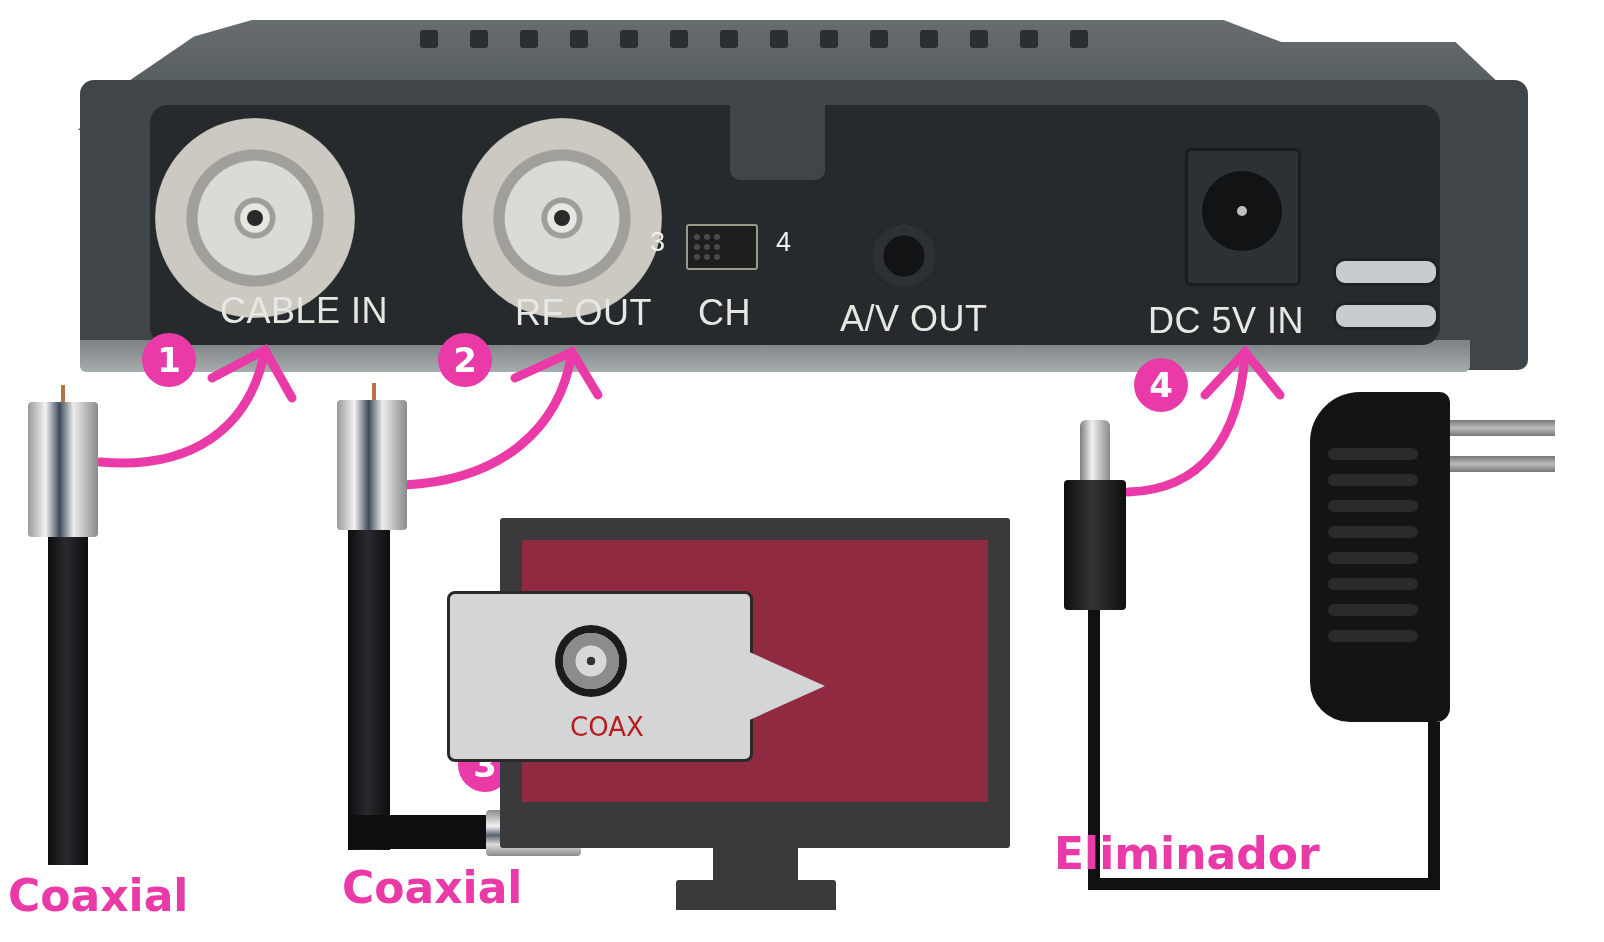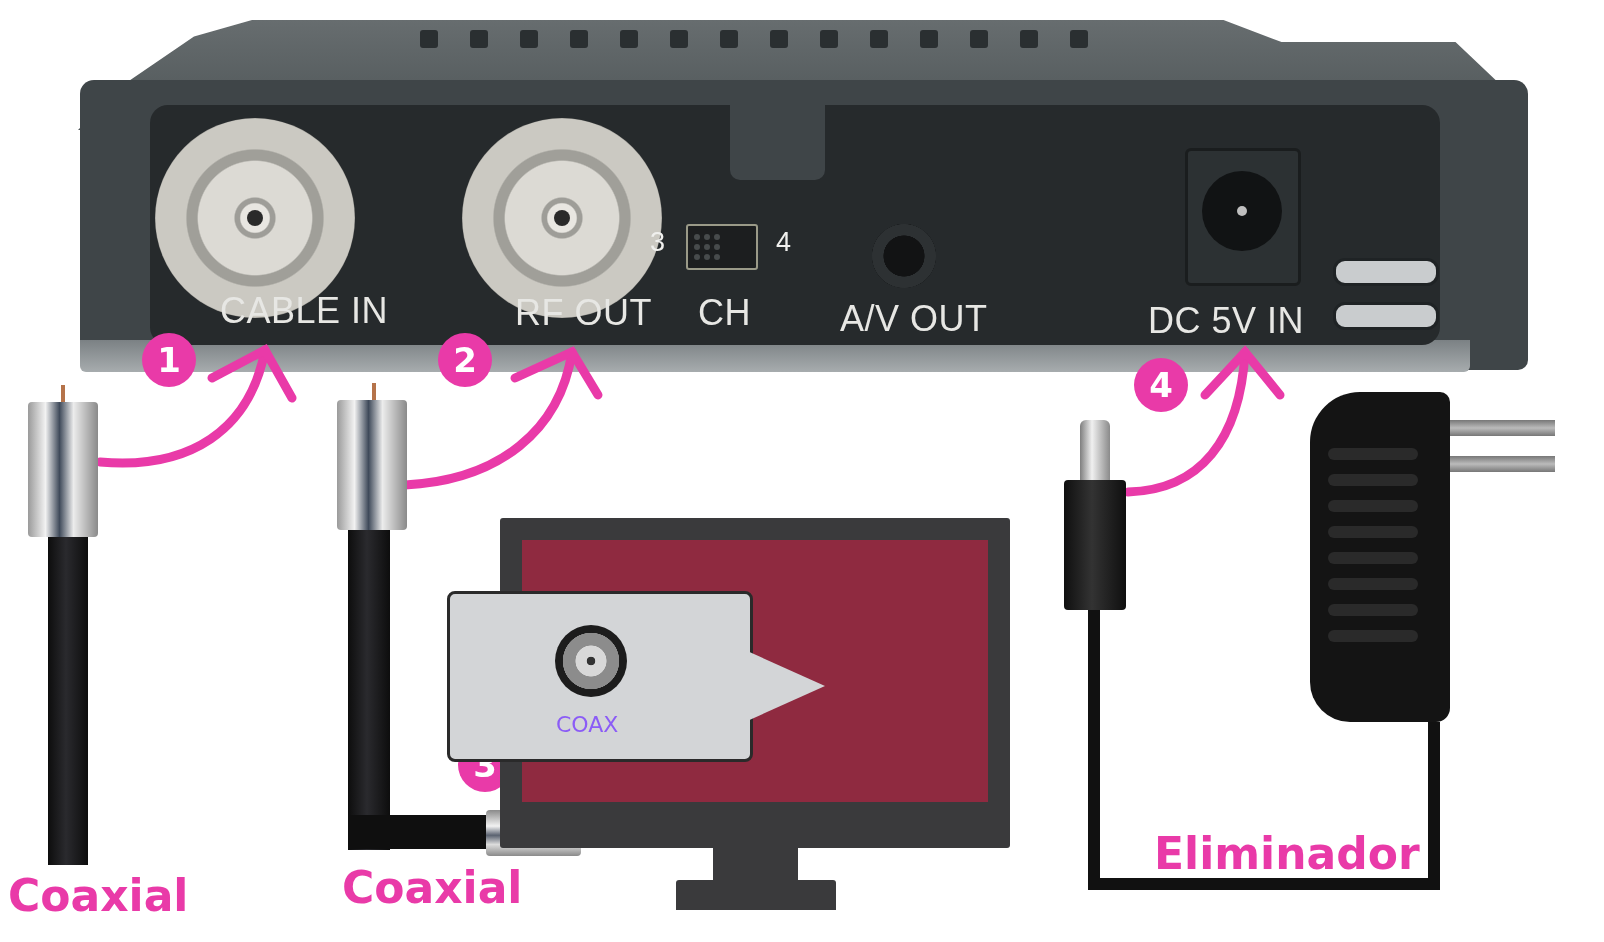--- a/index.html
+++ b/index.html
@@ -36,21 +36,21 @@
     .plug-pin { width: 4px; background: #b5734a; }
 
     
     .tv-frame { left: 500px; top: 518px; width: 510px; height: 330px; background: #3a3a3c; border-radius: 3px; }
     .tv-screen { left: 522px; top: 540px; width: 466px; height: 262px; background: #8f2a40; }
     .tv-neck { left: 713px; top: 846px; width: 85px; height: 40px; background: #3a3a3c; }
     .tv-base { left: 676px; top: 880px; width: 160px; height: 30px; background: #3a3a3c; border-radius: 3px 3px 0 0; }
     .callout { left: 447px; top: 591px; width: 300px; height: 165px; background: #d3d5d7; border: 3px solid #2a2a2a; border-radius: 8px; }
     .callout-tail { left: 745px; top: 650px; width: 0; height: 0; border-top: 36px solid transparent; border-bottom: 36px solid transparent; border-left: 80px solid #d3d5d7; }
     .coax-port { left: 555px; top: 625px; width: 72px; height: 72px; border-radius: 50%; background: radial-gradient(circle, #333 0 8%, #d8d8d8 9% 30%, #8c8c8c 31% 55%, #1c1c1c 56% 100%); }
-    .coax-label { left: 556px; top: 712px; font-family: "DejaVu Sans", sans-serif; font-size: 22px; color: #8b5cf6; }
+    .coax-label { left: 570px; top: 712px; font-family: "DejaVu Sans", sans-serif; font-size: 26px; color: #b91c1c; }
 
     
     .adapter { left: 1310px; top: 392px; width: 140px; height: 330px; background: #141414; border-radius: 50px 10px 14px 40px; }
     .adapter .rib { position: absolute; left: 18px; width: 90px; height: 12px; background: #2a2a2a; border-radius: 6px; }
     .prong { left: 1450px; height: 16px; width: 105px; background: linear-gradient(#777, #bbb, #777); }
     .barrel { left: 1080px; top: 420px; width: 30px; height: 62px; background: linear-gradient(90deg, #7e7e7e, #f0f0f0 40%, #8a8a8a); border-radius: 6px 6px 0 0; }
     .barrel-body { left: 1064px; top: 480px; width: 62px; height: 130px; background: linear-gradient(90deg, #0f0f0f, #333 45%, #0f0f0f); border-radius: 4px; }
     .wire { background: #111; }
 
     .caption { color: #e93aa8; font-family: "DejaVu Sans", sans-serif; font-weight: bold; white-space: nowrap; }
@@ -164,13 +164,13 @@
   <div class="rib" style="top:82px;"></div>
   <div class="rib" style="top:108px;"></div>
   <div class="rib" style="top:134px;"></div>
   <div class="rib" style="top:160px;"></div>
   <div class="rib" style="top:186px;"></div>
   <div class="rib" style="top:212px;"></div>
   <div class="rib" style="top:238px;"></div>
 </div>
 <div class="abs prong" style="top:420px;"></div>
 <div class="abs prong" style="top:456px;"></div>
-<div class="abs caption" style="left:1154px; top:828px; font-size:44px;">Eliminador</div>
+<div class="abs caption" style="left:1054px; top:828px; font-size:44px;">Eliminador</div>
 
 </body></html>

